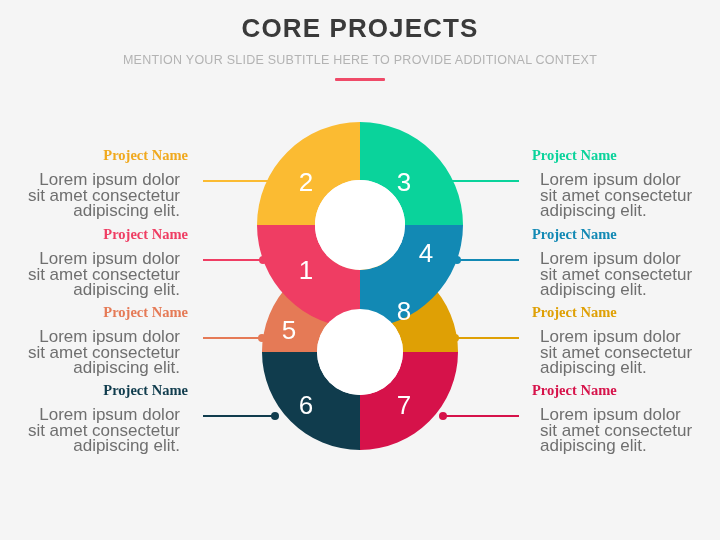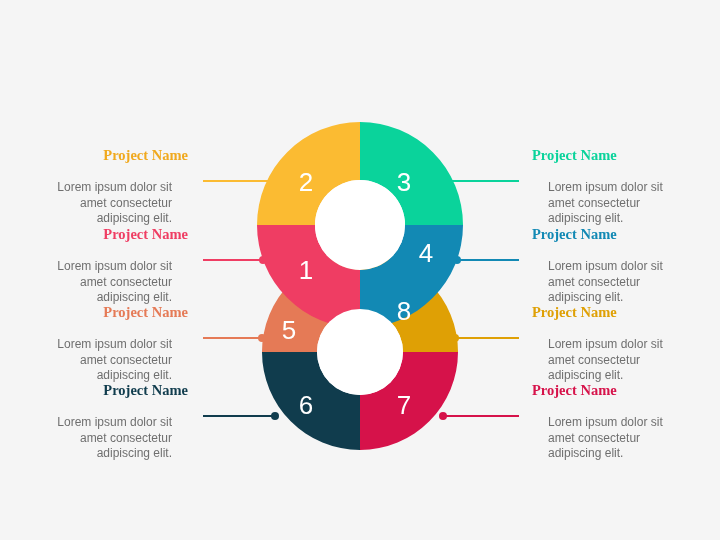--- a/index.html
+++ b/index.html
@@ -75,24 +75,24 @@
   }
   .item-title {
     font-size: 14.5px;
     font-weight: bold;
     line-height: 18px;
     margin: 0 0 4px 0;
     white-space: nowrap;
     font-family: Liberation Serif, serif;
   }
   .item-desc {
-    font-size: 12px;
+    font-size: 17px;
     color: #6f6f6f;
     line-height: 15.5px;
-    margin: 16px;
+    margin: 8px;
   }
 
   
   .connector {
     position: absolute;
     height: 2px;
   }
   .connector .dot {
     position: absolute;
     top: -3px;
@@ -101,20 +101,25 @@
     border-radius: 50%;
   }
   .connector.left .dot { right: -1px; }
   .connector.right .dot { left: -1px; }
 </style>
 </head>
 <body style="background: rgb(245, 245, 245);">
 
 <div class="slide" style="background: rgb(245, 245, 245);">
 
+  <div class="header">
+    <h1 class="slide-title">CORE PROJECTS</h1>
+    <p class="slide-subtitle">MENTION YOUR SLIDE SUBTITLE HERE TO PROVIDE ADDITIONAL CONTEXT</p>
+    <div class="subtitle-rule" style="background: rgb(239, 74, 104);"></div>
+  </div>
 
   <div id="connectors">
       <div class="connector left" style="left: 203px; top: 180px; width: 90px; background: rgb(251, 187, 50);">
         <span class="dot" style="background: rgb(251, 187, 50);"></span>
       </div>
       <div class="connector left" style="left: 203px; top: 259px; width: 63px; background: rgb(239, 61, 99);">
         <span class="dot" style="background: rgb(239, 61, 99);"></span>
       </div>
       <div class="connector left" style="left: 203px; top: 337px; width: 62px; background: rgb(229, 122, 86);">
         <span class="dot" style="background: rgb(229, 122, 86);"></span>

